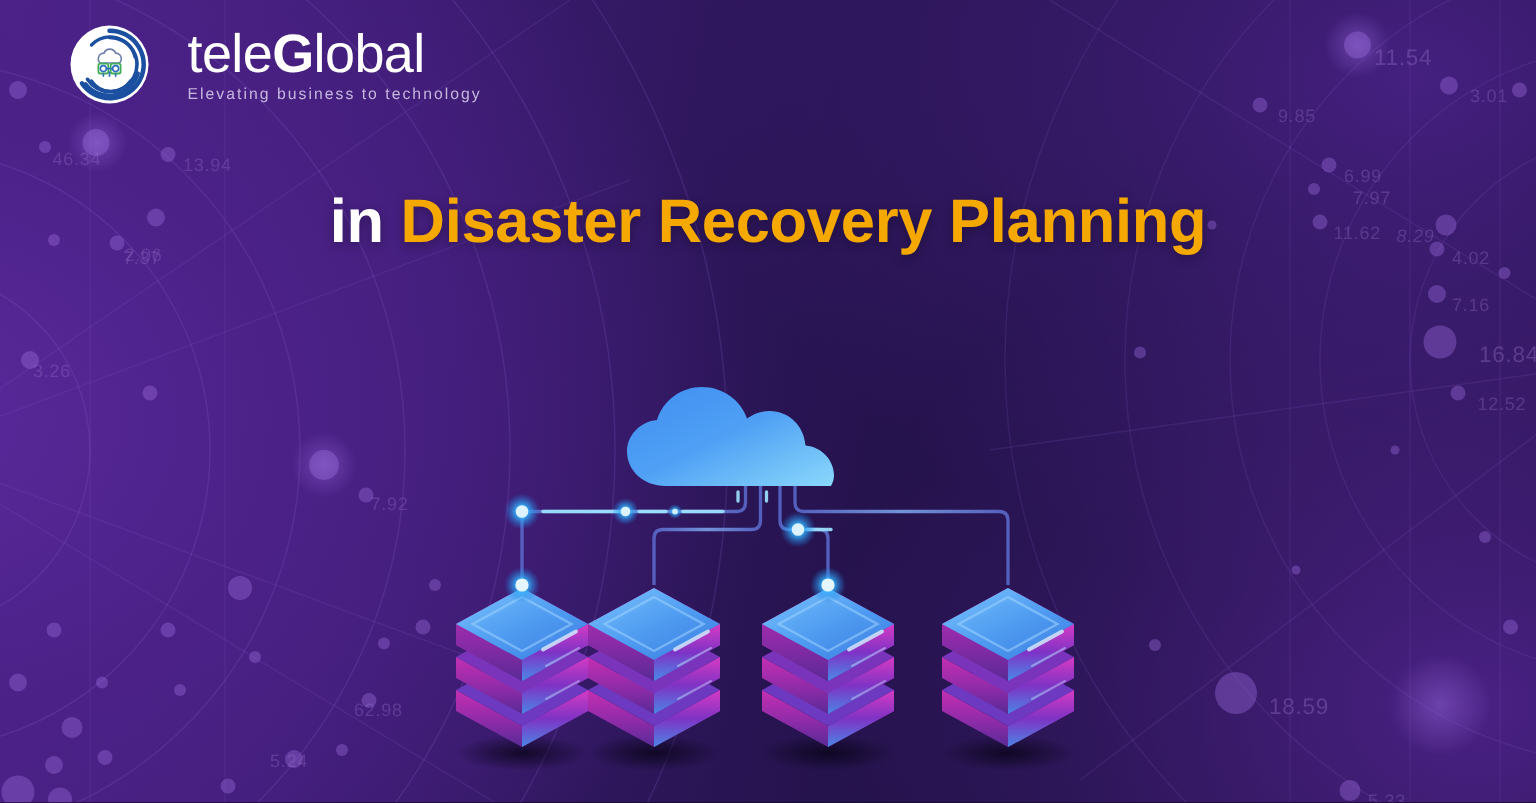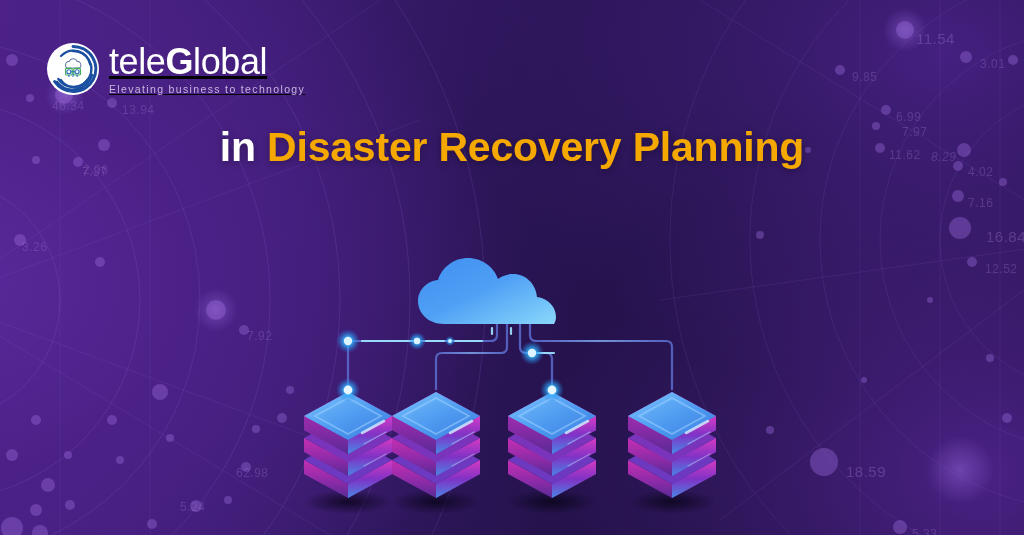--- a/index.html
+++ b/index.html
@@ -19,21 +19,21 @@
 
   
   .bg-layer{ position:absolute; inset:0; pointer-events:none;border-radius:28px; }
   .bg-num{
     position:absolute; color:#a07ad0; font-size:12px; letter-spacing:.5px;
     opacity:.30; white-space:nowrap; font-family:"Liberation Sans", sans-serif;
   }
   .bg-num.big{ font-size:15px; opacity:.34; }
 
   
-  #logo{ position:absolute; left:46px; top:42px; display:flex; align-items:center; gap:9px;text-decoration:underline; }
+  #logo{ position:absolute; left:46px; top:16px; display:flex; align-items:center; gap:25px; }
   #logo-mark{ width:54px; height:54px; flex:0 0 54px; }
   #logo-text{ display:flex; flex-direction:column; justify-content:center; padding-top:1px;}
   #logo-word{
     font-size:36px; line-height:38px; color:#ffffff; font-weight:300;
     letter-spacing:-0.4px;
   }
   #logo-word b{ font-weight:700; }
   #logo-tag{
     font-size:10.5px; color:#cfc2e4; letter-spacing:1.35px; line-height:13px;
     margin-top:2px; white-space:nowrap; opacity:.93;
@@ -168,21 +168,21 @@
         <div class="bg-num" style="left: 902px; top: 125px;">7.97</div>
         <div class="bg-num" style="left: 889px; top: 148px;">11.62</div>
         <div class="bg-num" style="left: 931px; top: 150px; font-style: italic;">8.29</div>
         <div class="bg-num" style="left: 968px; top: 165px;">4.02</div>
         <div class="bg-num" style="left: 968px; top: 196px;">7.16</div>
         <div class="bg-num big" style="left: 986px; top: 228px;">16.84</div>
         <div class="bg-num" style="left: 985px; top: 262px;">12.52</div>
         <div class="bg-num big" style="left: 846px; top: 463px;">18.59</div>
         <div class="bg-num" style="left: 912px; top: 527px;">5.33</div>
         <div class="bg-num" style="left: 122px; top: 103px;">13.94</div>
-        <div class="bg-num" style="left: 52px; top: 99px;">46.34</div>
+        <div class="bg-num" style="left: 35px; top: 99px;">46.34</div>
         <div class="bg-num" style="left: 22px; top: 240px;">3.26</div>
         <div class="bg-num" style="left: 82px; top: 165px;">7.37</div>
         <div class="bg-num" style="left: 83px; top: 163px;">2.06</div>
         <div class="bg-num" style="left: 236px; top: 466px;">62.98</div>
         <div class="bg-num" style="left: 247px; top: 329px;">7.92</div>
         <div class="bg-num" style="left: 180px; top: 500px;">5.24</div>
       </div>
   </div>
 
   <div id="logo">

